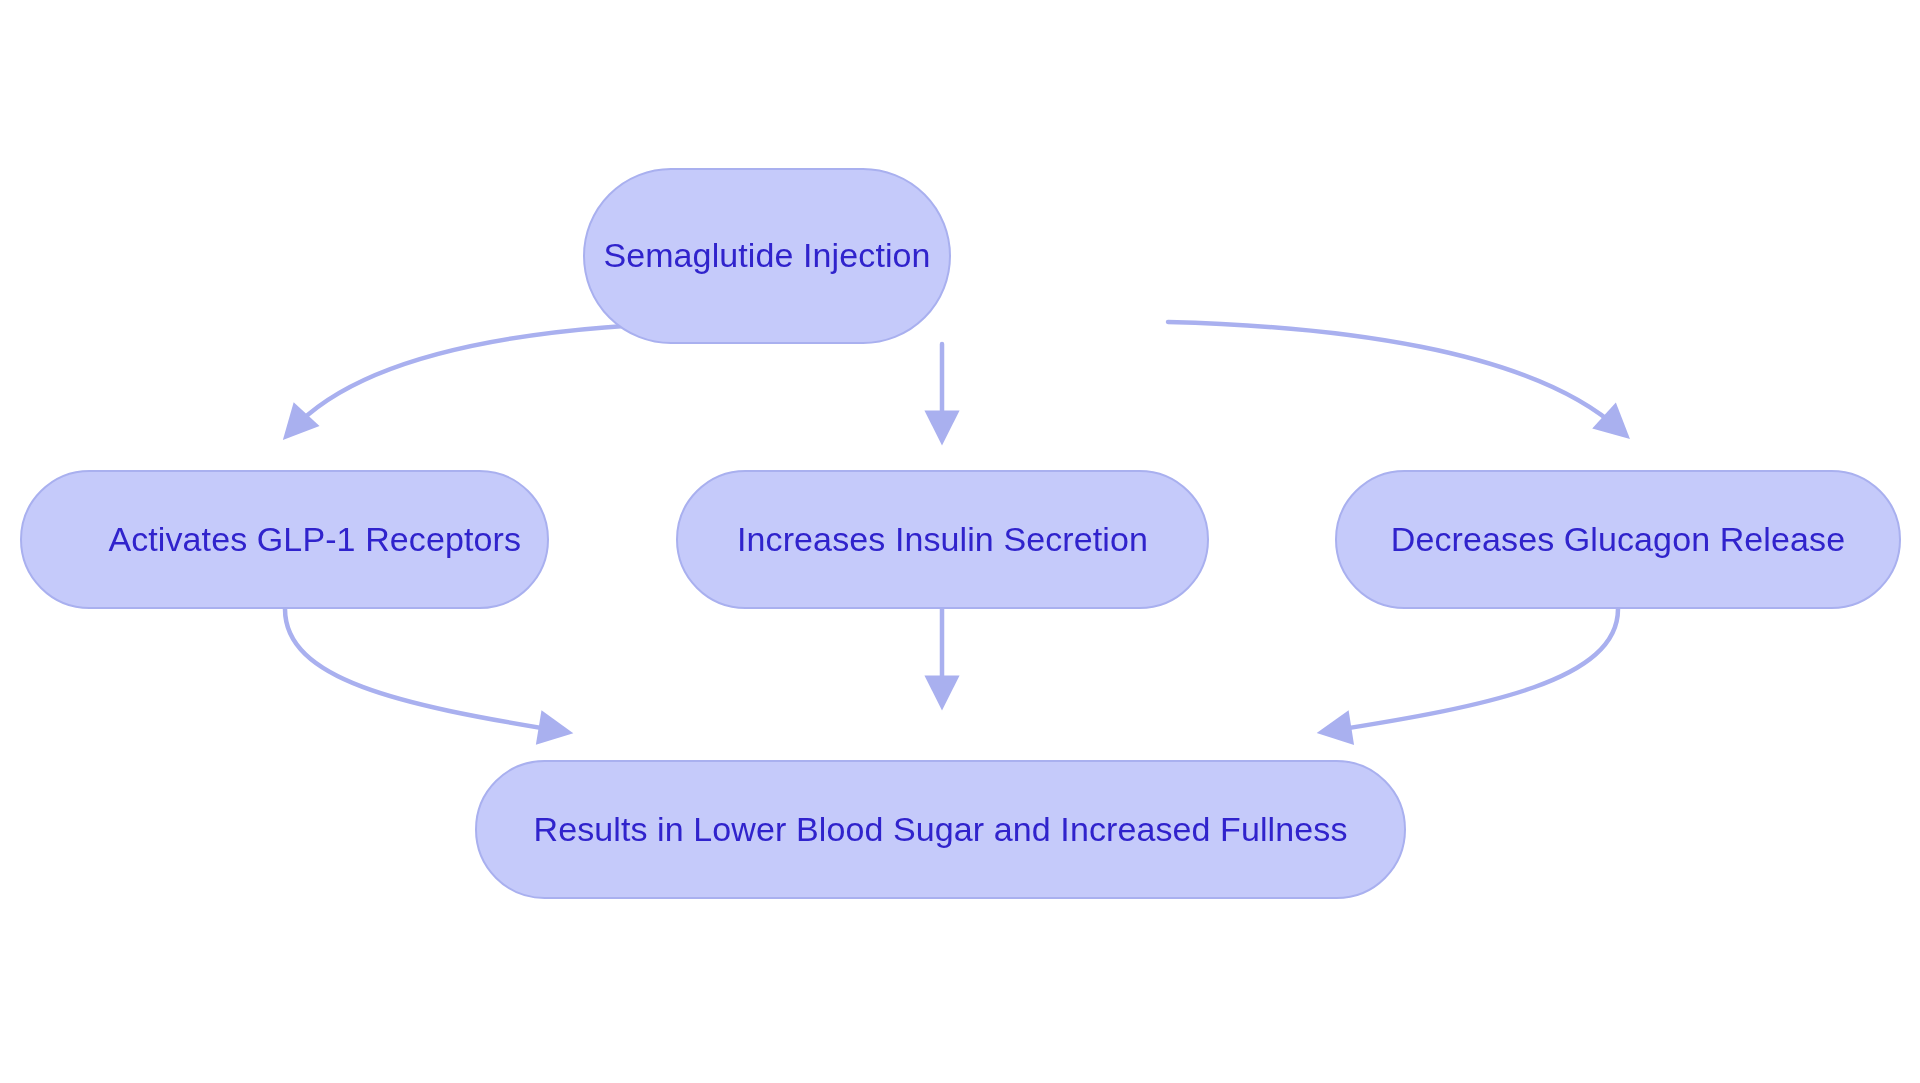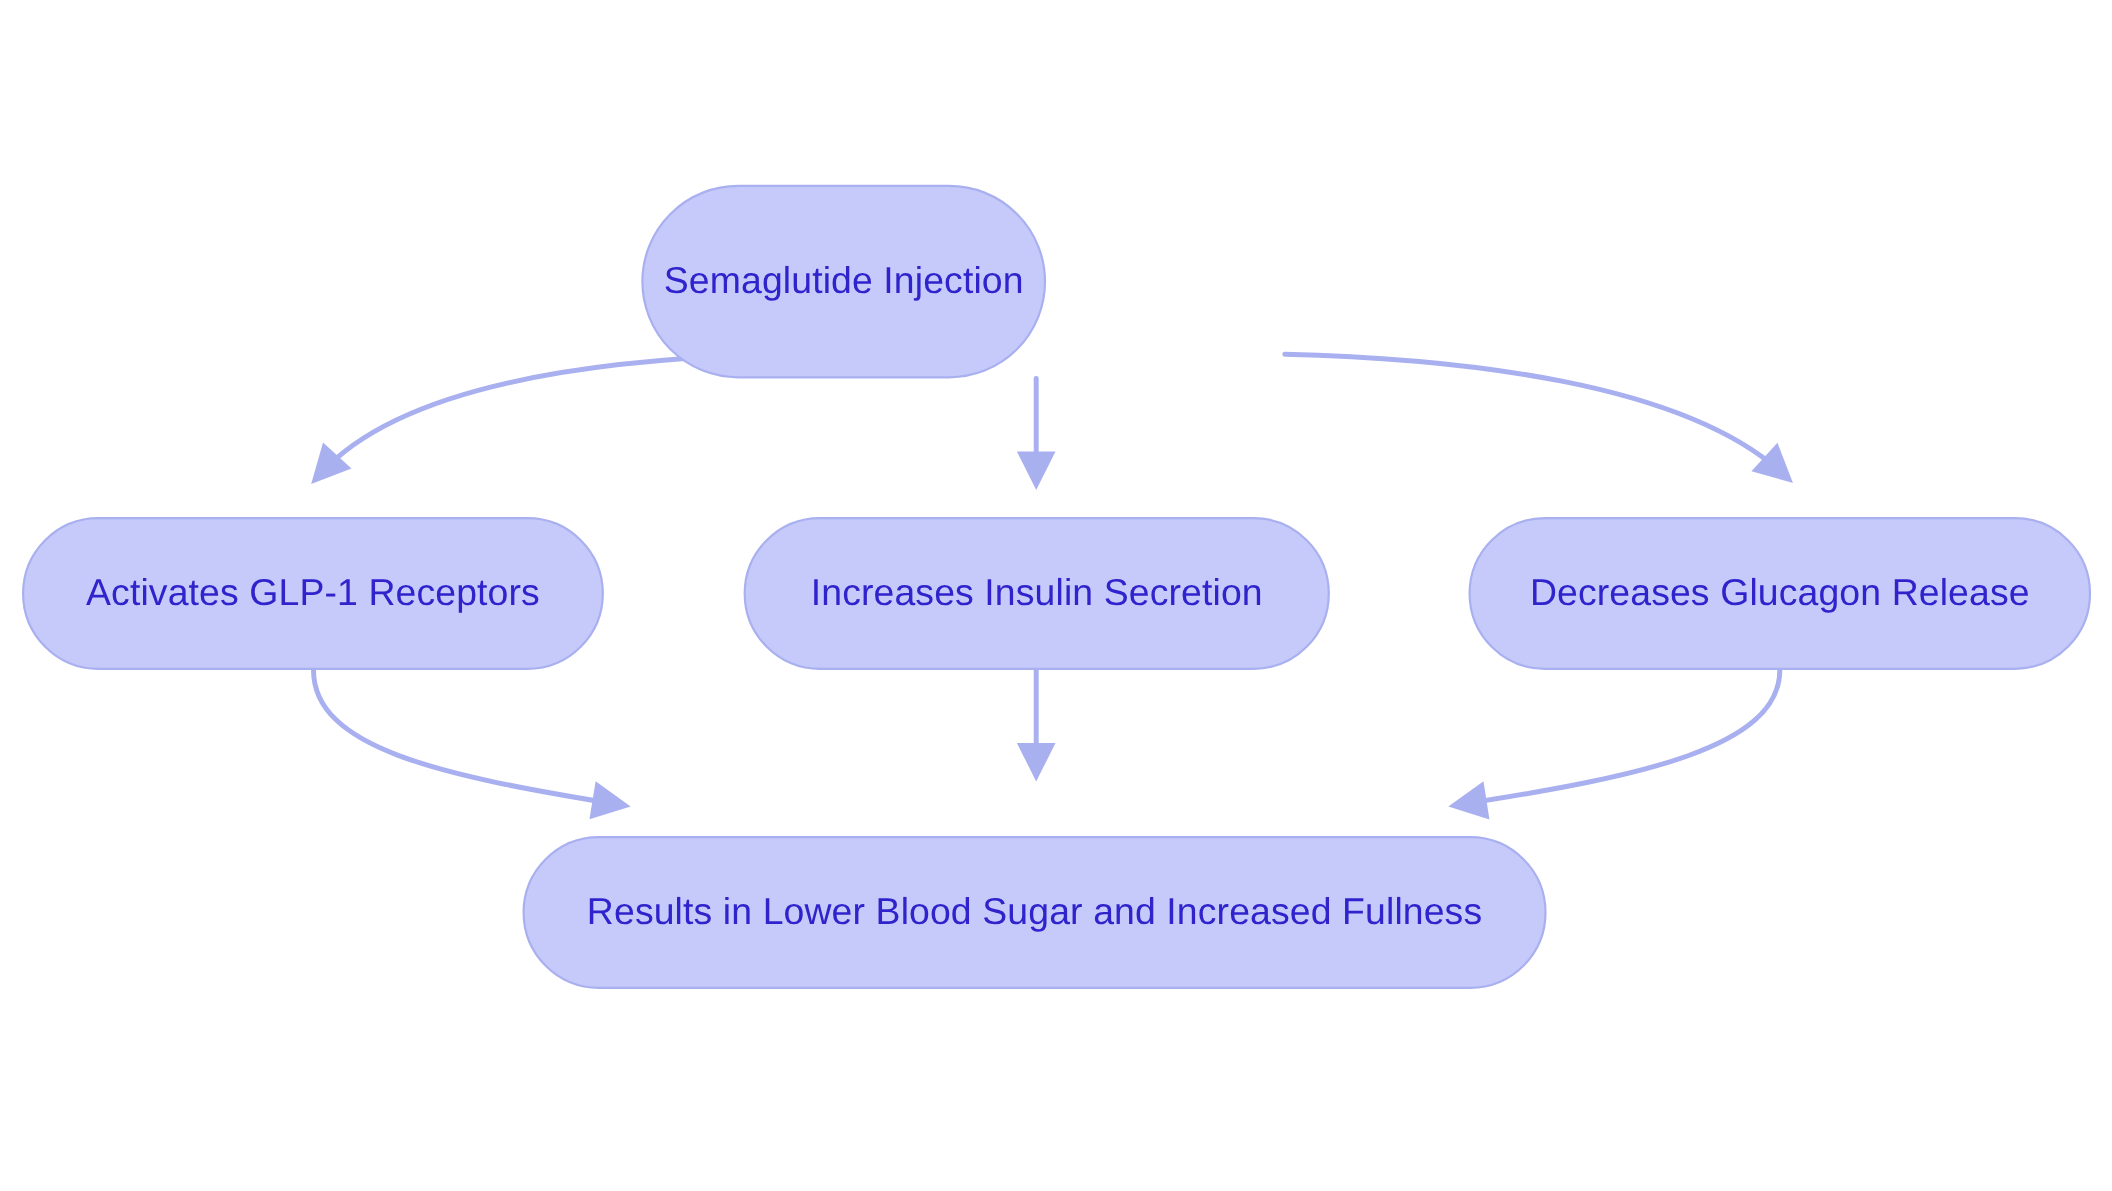--- a/index.html
+++ b/index.html
@@ -45,21 +45,21 @@
     padding: 0 26px;
     user-select: none;
     z-index: 2;
   }
   .node-label {
     display: block;
     white-space: nowrap;
   }
   
   #node-start  { left: 583px;  top: 168px; width: 368px; height: 176px; }
-  #node-left   { left: 20px;   top: 470px; width: 529px; height: 139px; }
+  #node-left   { left: 20px;   top: 470px; width: 529px; height: 139px; justify-content: flex-end; }
   #node-middle { left: 676px;  top: 470px; width: 533px; height: 139px; }
   #node-right  { left: 1335px; top: 470px; width: 566px; height: 139px; }
   #node-result { left: 475px;  top: 760px; width: 931px; height: 139px; }
 </style>
 </head>
 <body>
 
 <div id="diagram-root">
 
   <svg id="edge-layer" viewBox="0 0 1920 1083" width="1920" height="1083" aria-hidden="true">

